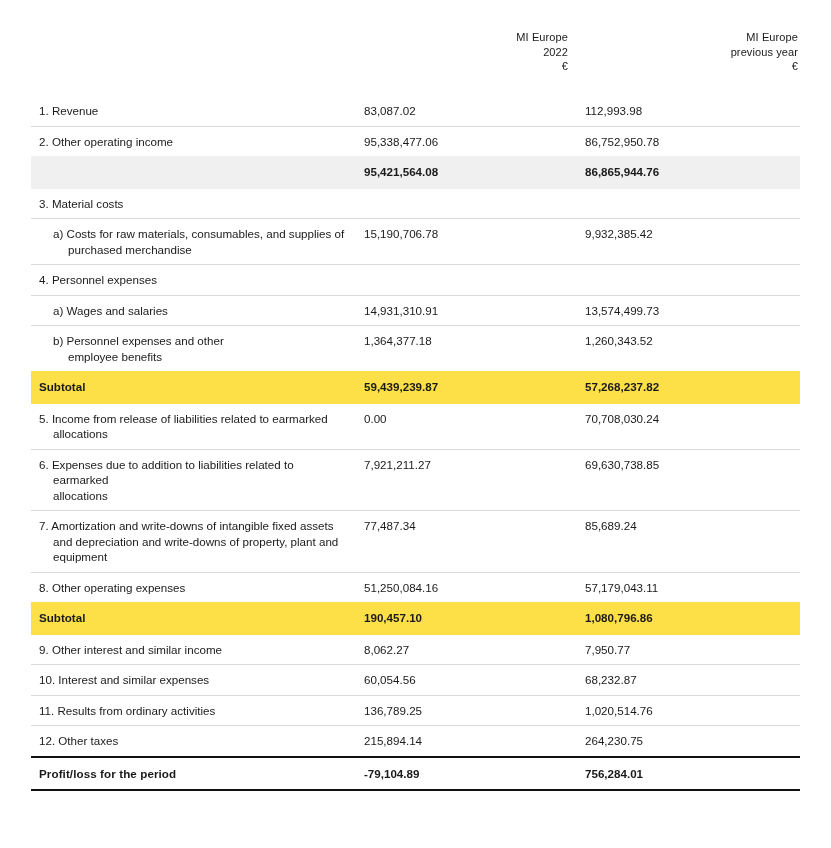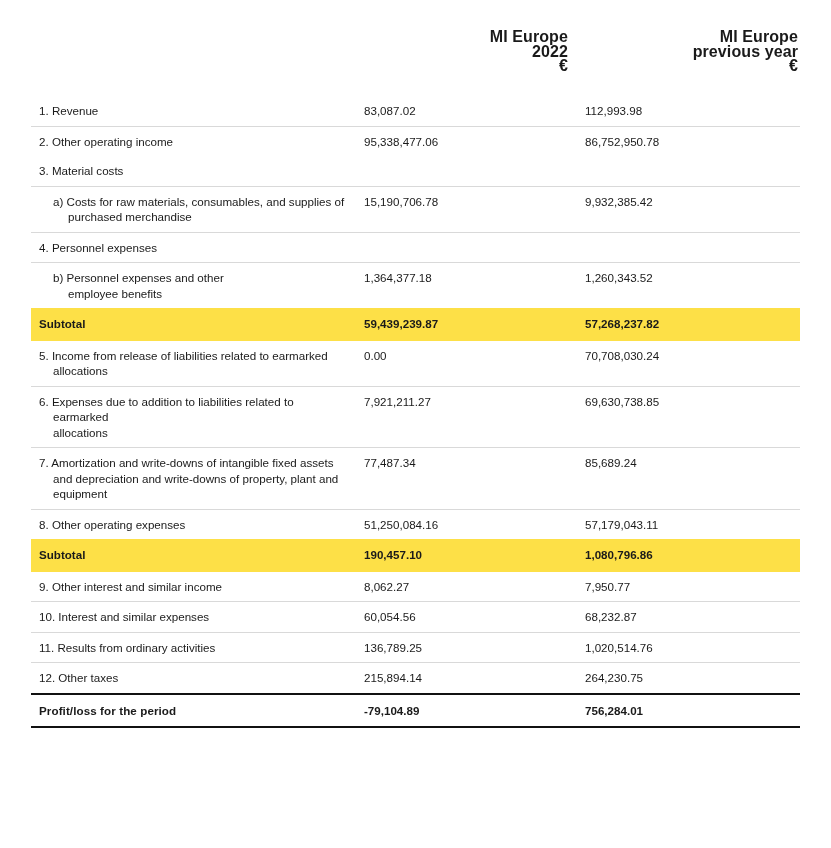--- a/index.html
+++ b/index.html
@@ -33,22 +33,22 @@
 
   
   col.c-label { width: 327px; }
   col.c-val1  { width: 221px; }
   col.c-val2  { width: 221px; }
 
   
   .hdr th {
     padding: 0 0 7px 0;
     vertical-align: bottom;
-    font-size: 16px;
-    font-weight: bold;
+    font-size: 11px;
+    font-weight: normal;
     line-height: 14.5px;
     letter-spacing: 0.1px;
     border: 0;
   }
   .hdr th.h-label { padding: 0; }
   .hdr th.h-num {
     text-align: right;
   }
   .hdr th.h-num .hline { display: block; white-space: pre; }
   .hdr th.h-v1 { padding-right: 11px; }
@@ -172,35 +172,45 @@
         <tr class="row no-top">
           <td class="label lvl0"><span class="txt">1. Revenue</span></td>
           <td class="num v1">83,087.02</td>
           <td class="num v2">112,993.98</td>
         </tr>
         <tr class="row">
           <td class="label lvl0"><span class="txt">2. Other operating income</span></td>
           <td class="num v1">95,338,477.06</td>
           <td class="num v2">86,752,950.78</td>
         </tr>
+        <tr class="row band-gray no-top">
+          <td class="label lvl0"><span class="txt"></span></td>
+          <td class="num v1">95,421,564.08</td>
+          <td class="num v2">86,865,944.76</td>
+        </tr>
         <tr class="row no-top">
           <td class="label lvl0"><span class="txt">3. Material costs</span></td>
           <td class="num v1"></td>
           <td class="num v2"></td>
         </tr>
         <tr class="row">
           <td class="label lvl1"><span class="txt">a) Costs for raw materials, consumables, and supplies of
 purchased merchandise</span></td>
           <td class="num v1">15,190,706.78</td>
           <td class="num v2">9,932,385.42</td>
         </tr>
         <tr class="row">
           <td class="label lvl0"><span class="txt">4. Personnel expenses</span></td>
           <td class="num v1"></td>
           <td class="num v2"></td>
+        </tr>
+        <tr class="row">
+          <td class="label lvl1"><span class="txt">a) Wages and salaries</span></td>
+          <td class="num v1">14,931,310.91</td>
+          <td class="num v2">13,574,499.73</td>
         </tr>
         <tr class="row">
           <td class="label lvl1"><span class="txt">b) Personnel expenses and other
 employee benefits</span></td>
           <td class="num v1">1,364,377.18</td>
           <td class="num v2">1,260,343.52</td>
         </tr>
         <tr class="row band-beige no-top">
           <td class="label lvl0"><span class="txt">Subtotal</span></td>
           <td class="num v1">59,439,239.87</td>

